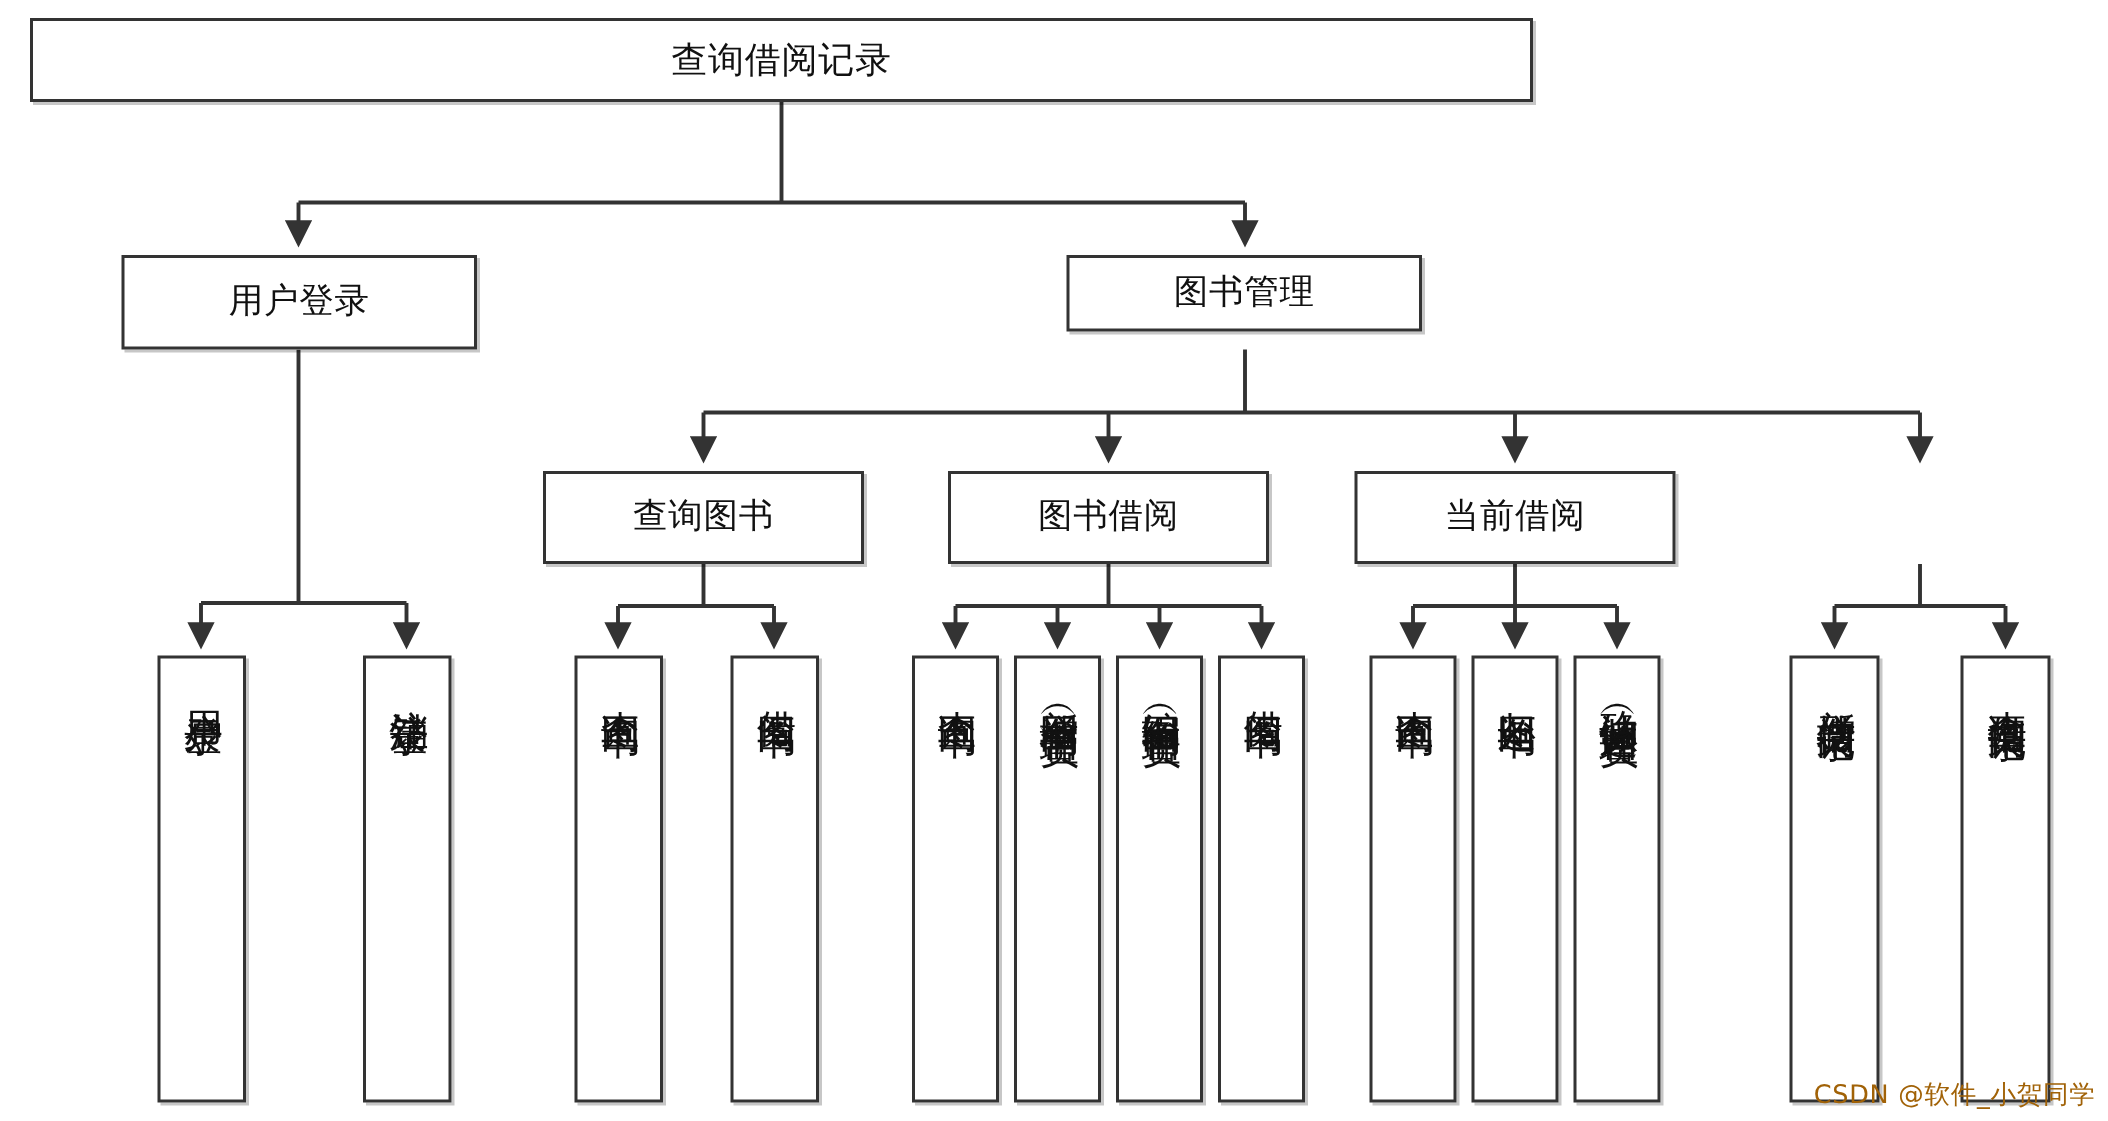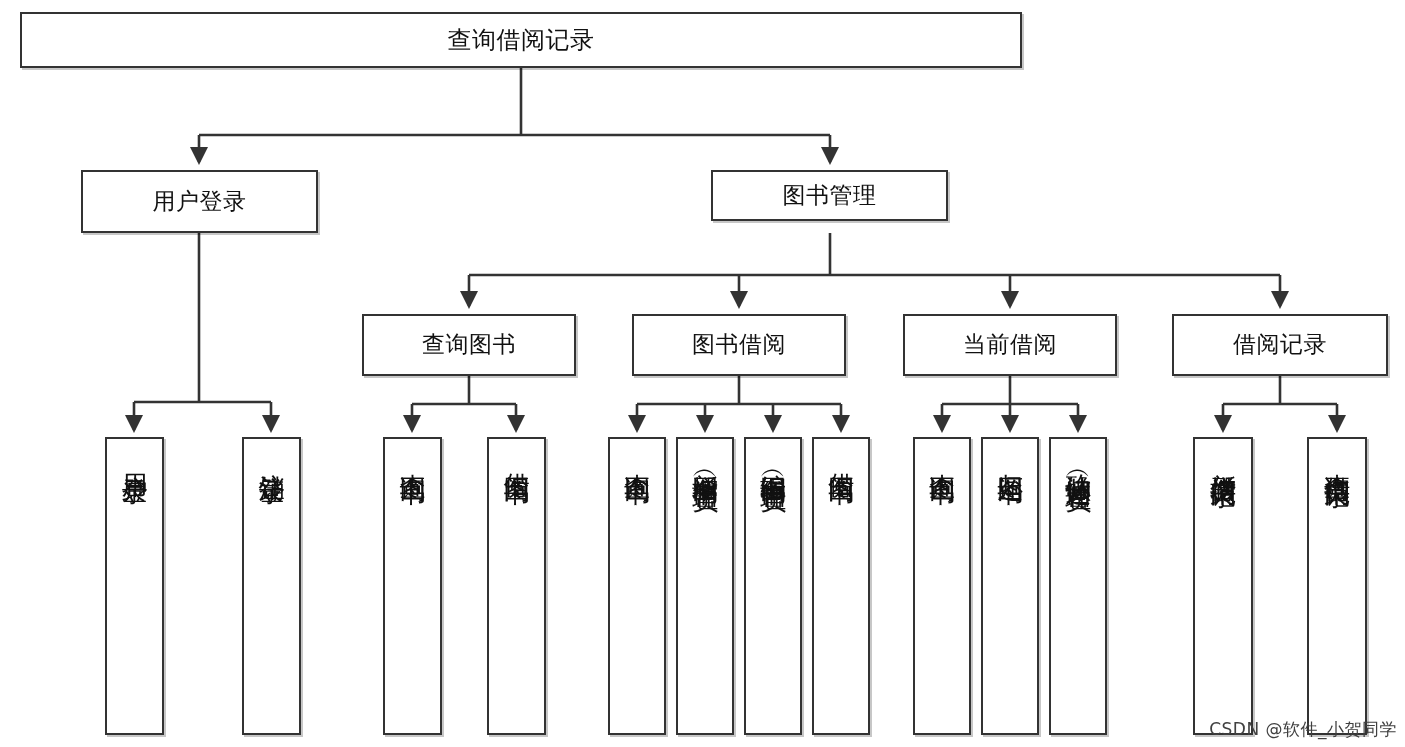--- a/index.html
+++ b/index.html
@@ -62,21 +62,21 @@
     font-size: 26px;
     line-height: 1.05;
     letter-spacing: 2px;
     white-space: nowrap;
   }
   .watermark {
     position: absolute;
     right: 8px;
     bottom: 6px;
     font-size: 17px;
-    color: #404040;
+    color: #a16207;
     letter-spacing: 0.5px;
     z-index: 3;
     white-space: nowrap;
   }
 </style>
 </head>
 <body>
 
 <div id="canvas">
 
@@ -147,23 +147,20 @@
   </div>
 
   <div class="node h" style="left:632px; top:314px; width:214px; height:62px;">
     <span class="label">图书借阅</span>
   </div>
 
   <div class="node h" style="left:903px; top:314px; width:214px; height:62px;">
     <span class="label">当前借阅</span>
   </div>
 
-  <div class="node h" style="left:1172px; top:314px; width:216px; height:62px;">
-    <span class="label">借阅记录</span>
-  </div>
 
   <div class="node v" style="left:105px; top:437px; width:59px; height:298px;">
     <span class="label">用户登录</span>
   </div>
 
   <div class="node v" style="left:242px; top:437px; width:59px; height:298px;">
     <span class="label">注销登录</span>
   </div>
 
   <div class="node v" style="left:383px; top:437px; width:59px; height:298px;">

